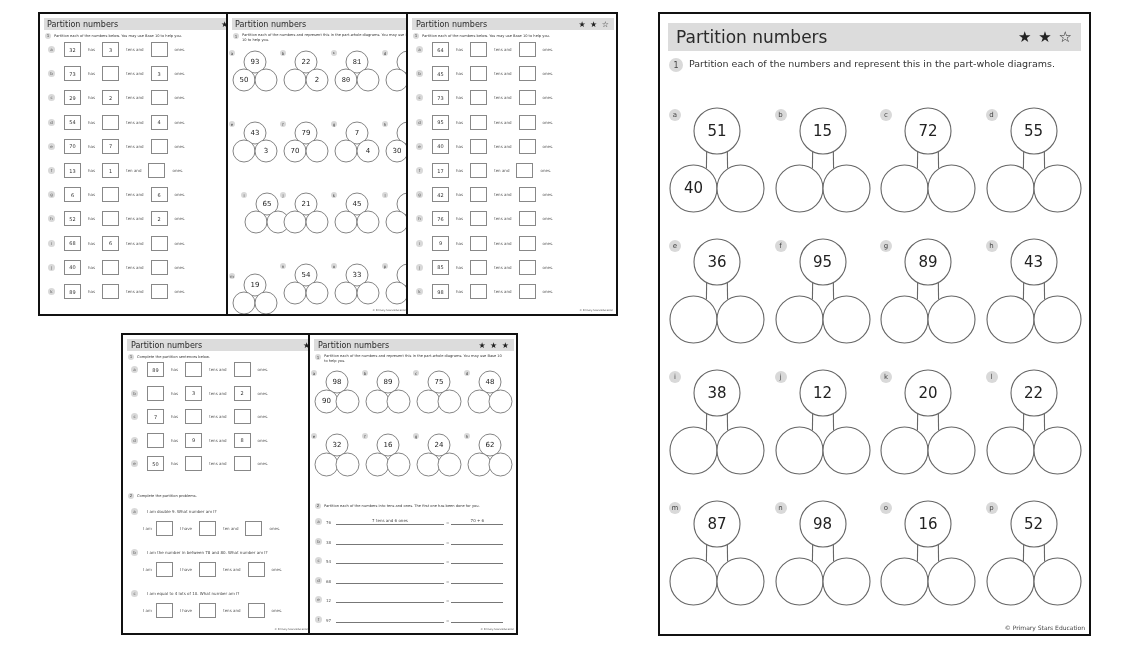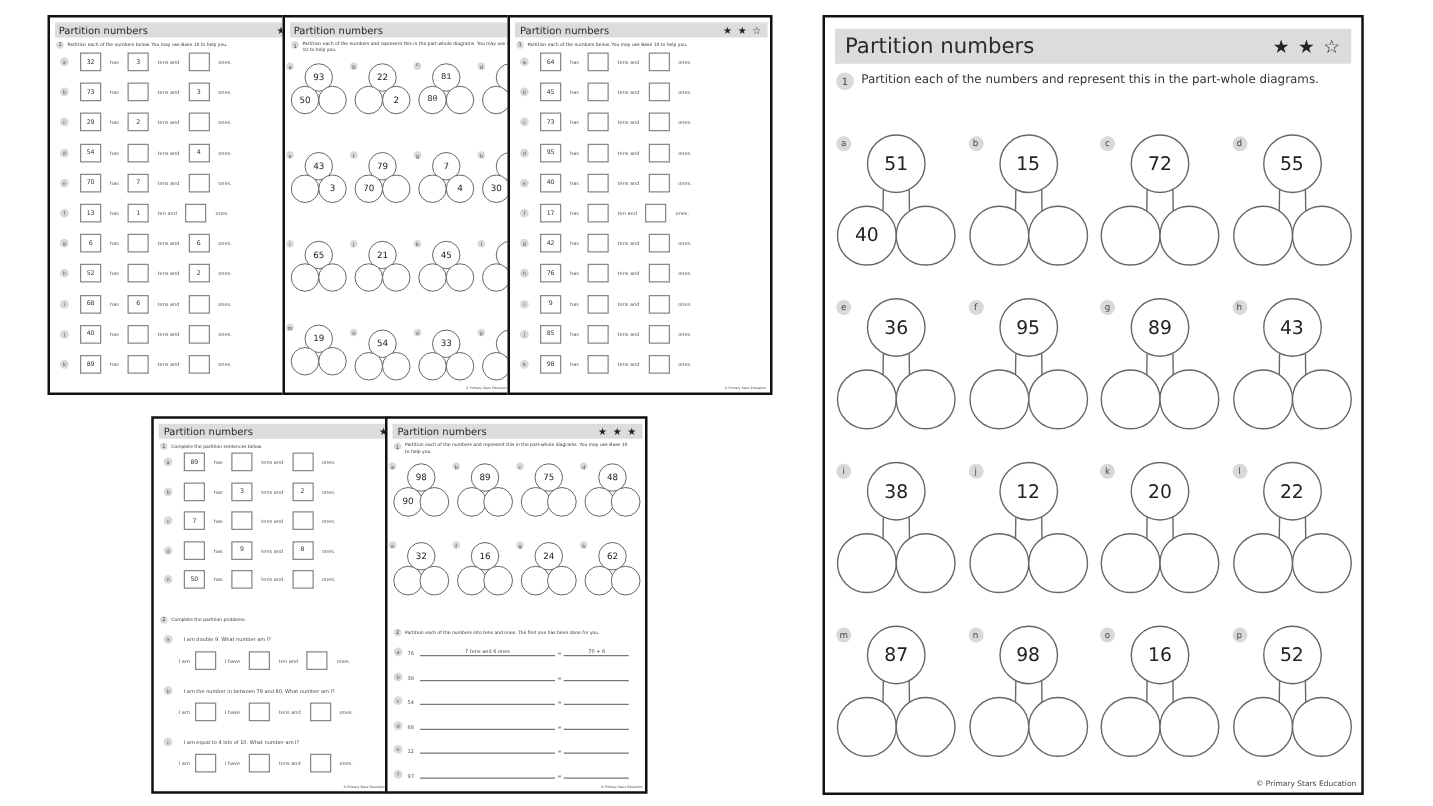--- a/index.html
+++ b/index.html
@@ -246,21 +246,21 @@
         <line x1="27.95" y1="21.9" x2="27.95" y2="20.65" stroke="#666" stroke-width="0.8"></line>
         <circle cx="23" cy="12" r="11" fill="#fff" stroke="#666" stroke-width="0.8"></circle>
         <circle cx="12" cy="30" r="11" fill="#fff" stroke="#666" stroke-width="0.8"></circle>
         <circle cx="34" cy="30" r="11" fill="#fff" stroke="#666" stroke-width="0.8"></circle>
       </svg>
       <span class="lab" style="left: -3px; top: 0px; width: 6px; height: 6px; font-size: 4px;">h</span>
       <span class="num" style="left: 12px; top: 7.66px; width: 22px; font-size: 7px; line-height: 8.4px;">3</span>
       <span class="num" style="left: 1px; top: 25.66px; width: 22px; font-size: 7px; line-height: 8.4px;">30</span>
       <span class="num" style="left: 23px; top: 25.66px; width: 22px; font-size: 7px; line-height: 8.4px;"></span>
     </div>
-    <div class="pw" style="left: 4px; top: 178px; width: 46px; height: 42px;">
+    <div class="pw" style="left: 16px; top: 178px; width: 46px; height: 42px;">
       <svg width="46" height="42">
         <line x1="18.05" y1="21.9" x2="18.05" y2="20.65" stroke="#666" stroke-width="0.8"></line>
         <line x1="27.95" y1="21.9" x2="27.95" y2="20.65" stroke="#666" stroke-width="0.8"></line>
         <circle cx="23" cy="12" r="11" fill="#fff" stroke="#666" stroke-width="0.8"></circle>
         <circle cx="12" cy="30" r="11" fill="#fff" stroke="#666" stroke-width="0.8"></circle>
         <circle cx="34" cy="30" r="11" fill="#fff" stroke="#666" stroke-width="0.8"></circle>
       </svg>
       <span class="lab" style="left: -3px; top: 0px; width: 6px; height: 6px; font-size: 4px;">i</span>
       <span class="num" style="left: 12px; top: 7.66px; width: 22px; font-size: 7px; line-height: 8.4px;">65</span>
       <span class="num" style="left: 1px; top: 25.66px; width: 22px; font-size: 7px; line-height: 8.4px;"></span>
@@ -298,21 +298,21 @@
         <line x1="27.95" y1="21.9" x2="27.95" y2="20.65" stroke="#666" stroke-width="0.8"></line>
         <circle cx="23" cy="12" r="11" fill="#fff" stroke="#666" stroke-width="0.8"></circle>
         <circle cx="12" cy="30" r="11" fill="#fff" stroke="#666" stroke-width="0.8"></circle>
         <circle cx="34" cy="30" r="11" fill="#fff" stroke="#666" stroke-width="0.8"></circle>
       </svg>
       <span class="lab" style="left: -3px; top: 0px; width: 6px; height: 6px; font-size: 4px;">l</span>
       <span class="num" style="left: 12px; top: 7.66px; width: 22px; font-size: 7px; line-height: 8.4px;">9</span>
       <span class="num" style="left: 1px; top: 25.66px; width: 22px; font-size: 7px; line-height: 8.4px;"></span>
       <span class="num" style="left: 23px; top: 25.66px; width: 22px; font-size: 7px; line-height: 8.4px;"></span>
     </div>
-    <div class="pw" style="left: 4px; top: 245px; width: 46px; height: 42px;">
+    <div class="pw" style="left: 4px; top: 259px; width: 46px; height: 42px;">
       <svg width="46" height="42">
         <line x1="18.05" y1="21.9" x2="18.05" y2="20.65" stroke="#666" stroke-width="0.8"></line>
         <line x1="27.95" y1="21.9" x2="27.95" y2="20.65" stroke="#666" stroke-width="0.8"></line>
         <circle cx="23" cy="12" r="11" fill="#fff" stroke="#666" stroke-width="0.8"></circle>
         <circle cx="12" cy="30" r="11" fill="#fff" stroke="#666" stroke-width="0.8"></circle>
         <circle cx="34" cy="30" r="11" fill="#fff" stroke="#666" stroke-width="0.8"></circle>
       </svg>
       <span class="lab" style="left: -3px; top: 0px; width: 6px; height: 6px; font-size: 4px;">m</span>
       <span class="num" style="left: 12px; top: 7.66px; width: 22px; font-size: 7px; line-height: 8.4px;">19</span>
       <span class="num" style="left: 1px; top: 25.66px; width: 22px; font-size: 7px; line-height: 8.4px;"></span>

